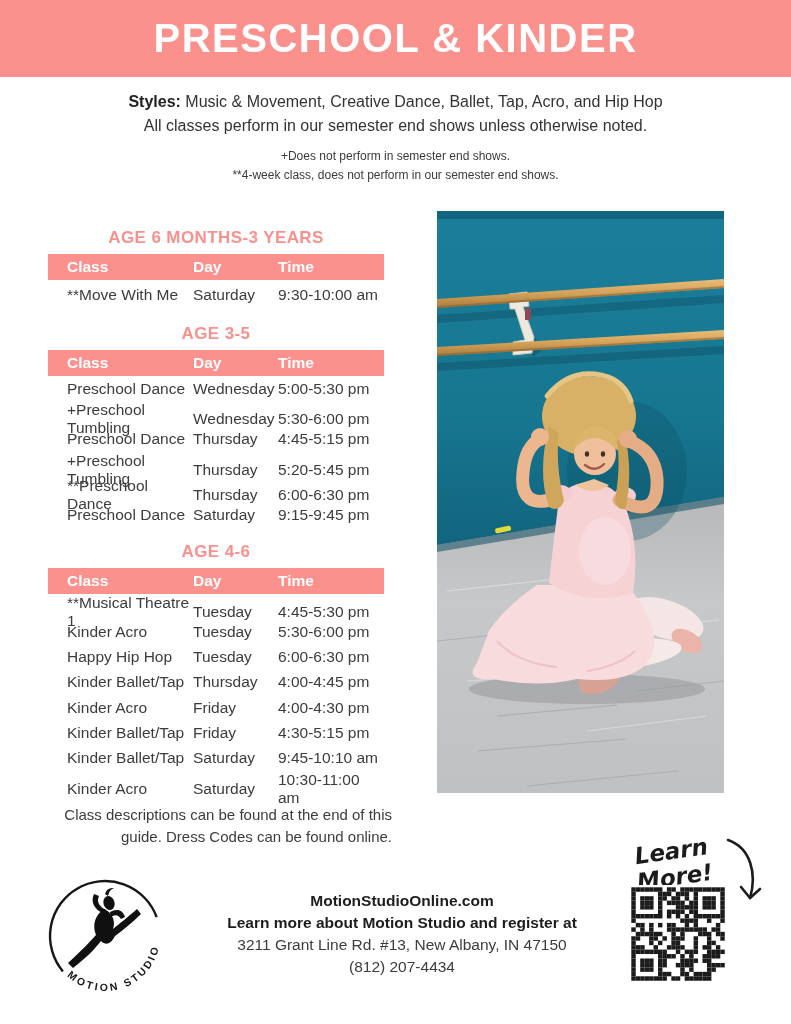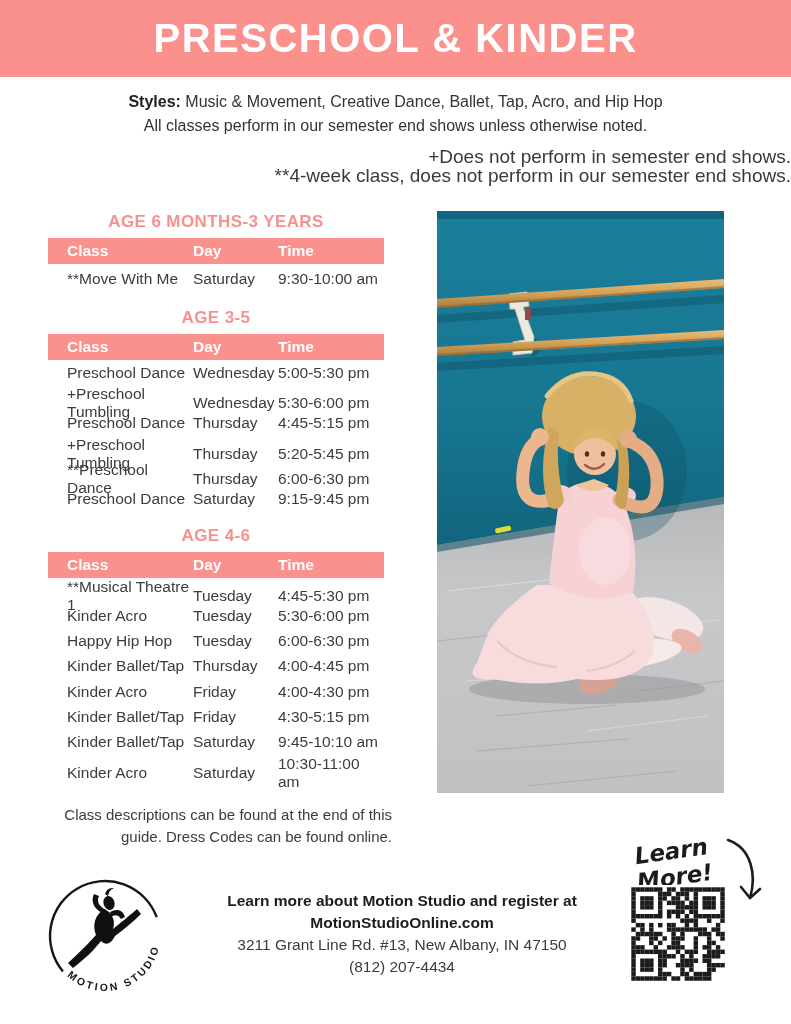--- a/index.html
+++ b/index.html
@@ -13,29 +13,29 @@
     position:absolute; top:0; left:0; width:791px; height:77px;
     background:#fb918d; display:flex; align-items:center; justify-content:center;
   }
   .banner h1 {
     margin:0; color:#ffffff; font-size:40px; font-weight:800;
     letter-spacing:1.5px; line-height:77px;
   }
   
   .intro { position:absolute; top:90px; left:0; width:791px; text-align:center; }
   .intro .line { font-size:16px; line-height:24px; color:#333333; }
-  .intro .notes { margin-top:9px; font-size:19px; line-height:19px; color:#3a3a3a;text-align:right; }
+  .intro .notes { margin-top:9px; font-size:12px; line-height:19px; color:#3a3a3a; }
   .intro b { color:#222222; }
   
   .tables-col { position:absolute; top:212px; left:48px; width:336px; }
   .age-title {
     margin:14px 0 6px 0; text-align:center; color:#f8918e;
     font-size:17px; font-weight:800; letter-spacing:.4px; line-height:20px;
   }
-  .table-section:first-child .age-title { margin-top:0; }
+  .table-section:first-child .age-title { margin-top:16px; }
   .trow { display:grid; grid-template-columns:145px 85px 106px; align-items:center; }
   .thead { background:#fb918d; height:26px; color:#ffffff; font-weight:bold; font-size:15.5px; }
   .brow { height:25.3px; font-size:15.5px; color:#3c3c3c; }
   .cell:first-child { padding-left:19px; }
   .table-section:first-child .brow { height:30px; }
   
   .photo {
     position:absolute; left:437px; top:211px; width:287px; height:582px;
     overflow:hidden;
   }
@@ -285,22 +285,22 @@
         <ellipse cx="64" cy="29" rx="5.5" ry="7" transform="rotate(-18 64 29)"></ellipse>
         <path d="M60,20 q2,-7 9,-6 q-5,2 -6,8 z"></path>
         <path d="M59,35 C50,41 47,51 51,61 C44,69 34,79 23,89 L28,94 C40,85 50,75 56,67 C61,72 66,70 70,62 C78,56 88,48 96,40 L92,35 C83,43 74,50 68,55 C71,47 67,38 59,35 Z"></path>
         <path d="M58,39 C50,36 45,28 49,20 L54,22 C51,28 55,33 61,36 Z"></path>
         <path d="M65,38 C72,34 78,36 80,43 L76,45 C73,40 69,41 66,43 Z"></path>
       </g>
     </svg>
   </div>
 
   <div class="footer-text">
+    <div class="bold">MotionStudioOnline.com</div>
     <div class="bold">Learn more about Motion Studio and register at</div>
-    <div class="bold">MotionStudioOnline.com</div>
     <div class="reg">3211 Grant Line Rd. #13, New Albany, IN 47150</div>
     <div class="reg">(812) 207-4434</div>
   </div>
 
   <div class="learn-more">Learn More!</div>
   <div class="arrow-wrap">
     <svg width="40" height="76" viewBox="0 0 40 76">
       <path d="M5,4 C28,12 34,38 27,62" fill="none" stroke="#1c1c1c" stroke-width="2.6" stroke-linecap="round"></path>
       <path d="M27,62 L18,51 M27,62 L37,53" fill="none" stroke="#1c1c1c" stroke-width="2.6" stroke-linecap="round"></path>
     </svg>

